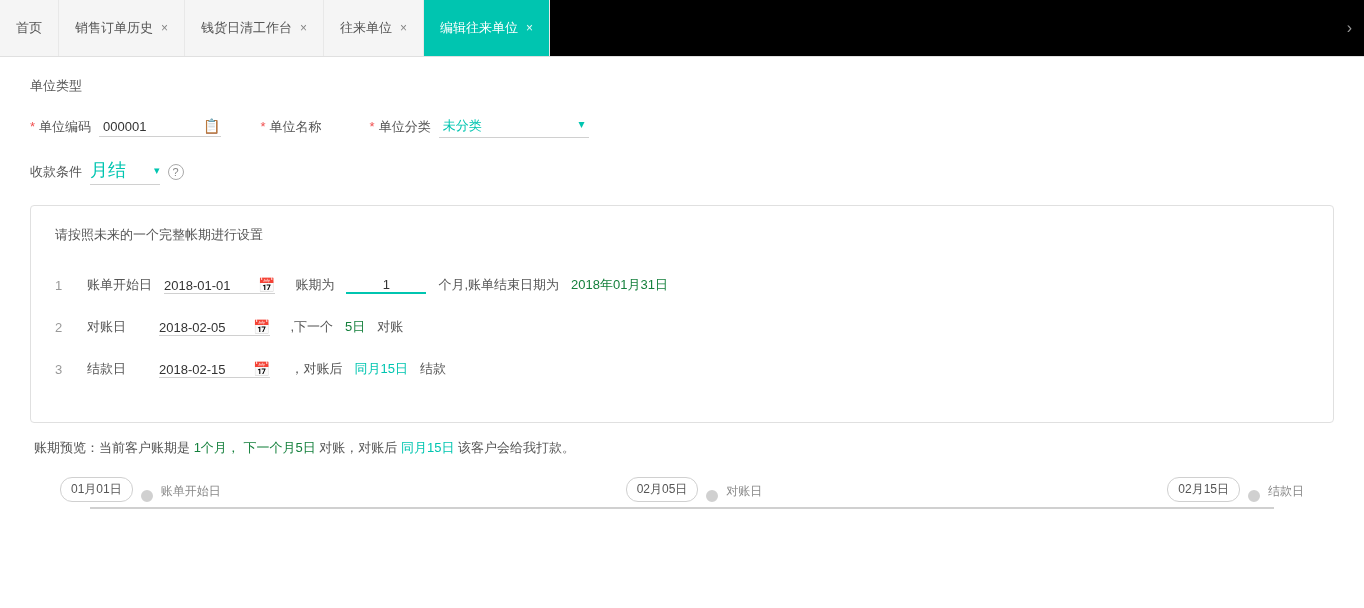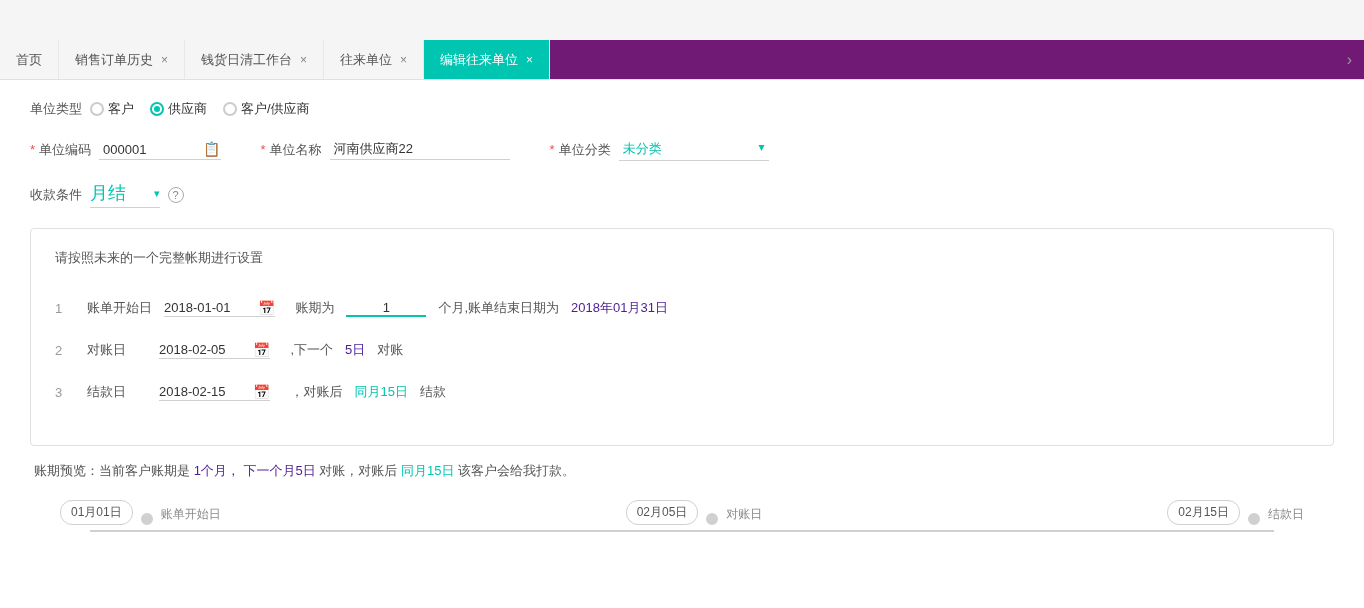--- a/index.html
+++ b/index.html
@@ -2,25 +2,24 @@
 <html><head>
   <meta charset="utf-8">
   <style>
     * { box-sizing: border-box; margin: 0; padding: 0; }
     body { font-family: "Microsoft YaHei", "PingFang SC", sans-serif; font-size: 13px; color: #333; background: #f5f5f5; }
 
     
     .tabs-bar {
       display: flex;
       align-items: center;
-      background: #701a75;
+      background: #000000;
       border-bottom: 1px solid #e0e0e0;
-      height: 40px;
+      height: 57px;
       padding-left: 0;
-      margin-top: 40px;
     }
     .tab {
       display: flex;
       align-items: center;
       padding: 0 16px;
       height: 100%;
       font-size: 13px;
       color: #555;
       cursor: pointer;
       border-right: 1px solid #e8e8e8;
@@ -188,21 +187,21 @@
       color: #999;
       font-size: 13px;
     }
     .row-label {
       color: #555;
       white-space: nowrap;
       min-width: 60px;
     }
     .date-field {
       display: flex;
-      align-items: center;
+      align-items: flex-end;
       border-bottom: 1px solid #d0d0d0;
       margin-right: 8px;
     }
     .date-field input {
       border: none;
       outline: none;
       font-size: 13px;
       color: #333;
       background: transparent;
       width: 90px;
@@ -211,21 +210,21 @@
       border: none;
       border-bottom: 2px solid #00c5b0;
       outline: none;
       font-size: 13px;
       color: #333;
       background: transparent;
       width: 80px;
       text-align: center;
     }
     .desc-text { color: #555; font-size: 13px; }
-    .highlight-orange { color: #4c1d95; font-weight: 500; }
+    .highlight-orange { color: #15803d; font-weight: 500; }
     .highlight-teal { color: #00c5b0; font-weight: 500; }
 
     
     .preview-text {
       font-size: 13px;
       color: #555;
       margin-bottom: 20px;
       padding: 0 4px;
     }
     .timeline-point {
@@ -313,50 +312,35 @@
     <span class="close-btn">×</span>
   </div>
   <div class="tab-more">›</div>
 </div>
 
 <div class="main-content">
 
   <div class="form-row">
     <div class="form-field">
       <span class="form-label">单位类型</span>
-      <div class="radio-group">
-        <label class="radio-item">
-          <div class="radio-circle"></div>
-          <span>客户</span>
-        </label>
-        <label class="radio-item">
-          <div class="radio-circle checked"></div>
-          <span>供应商</span>
-        </label>
-        <label class="radio-item">
-          <div class="radio-circle"></div>
-          <span>客户/供应商</span>
-        </label>
-      </div>
     </div>
   </div>
 
   <div class="form-row">
     <div class="form-field">
       <span class="required-star">*</span>
       <span class="form-label">单位编码</span>
       <div class="input-with-icon">
         <input type="text" style="width: 100px;" value="000001">
         <span class="calendar-icon">📋</span>
       </div>
     </div>
     <div class="form-field">
       <span class="required-star">*</span>
       <span class="form-label">单位名称</span>
-      <input class="form-input" type="text" style="width: 180px;" value="河南供应商22">
     </div>
     <div class="form-field">
       <span class="required-star">*</span>
       <span class="form-label">单位分类</span>
       <div class="select-field" style="min-width:150px;">
         <span class="select-value">未分类</span>
         <span class="select-arrow">▾</span>
       </div>
     </div>
   </div>

